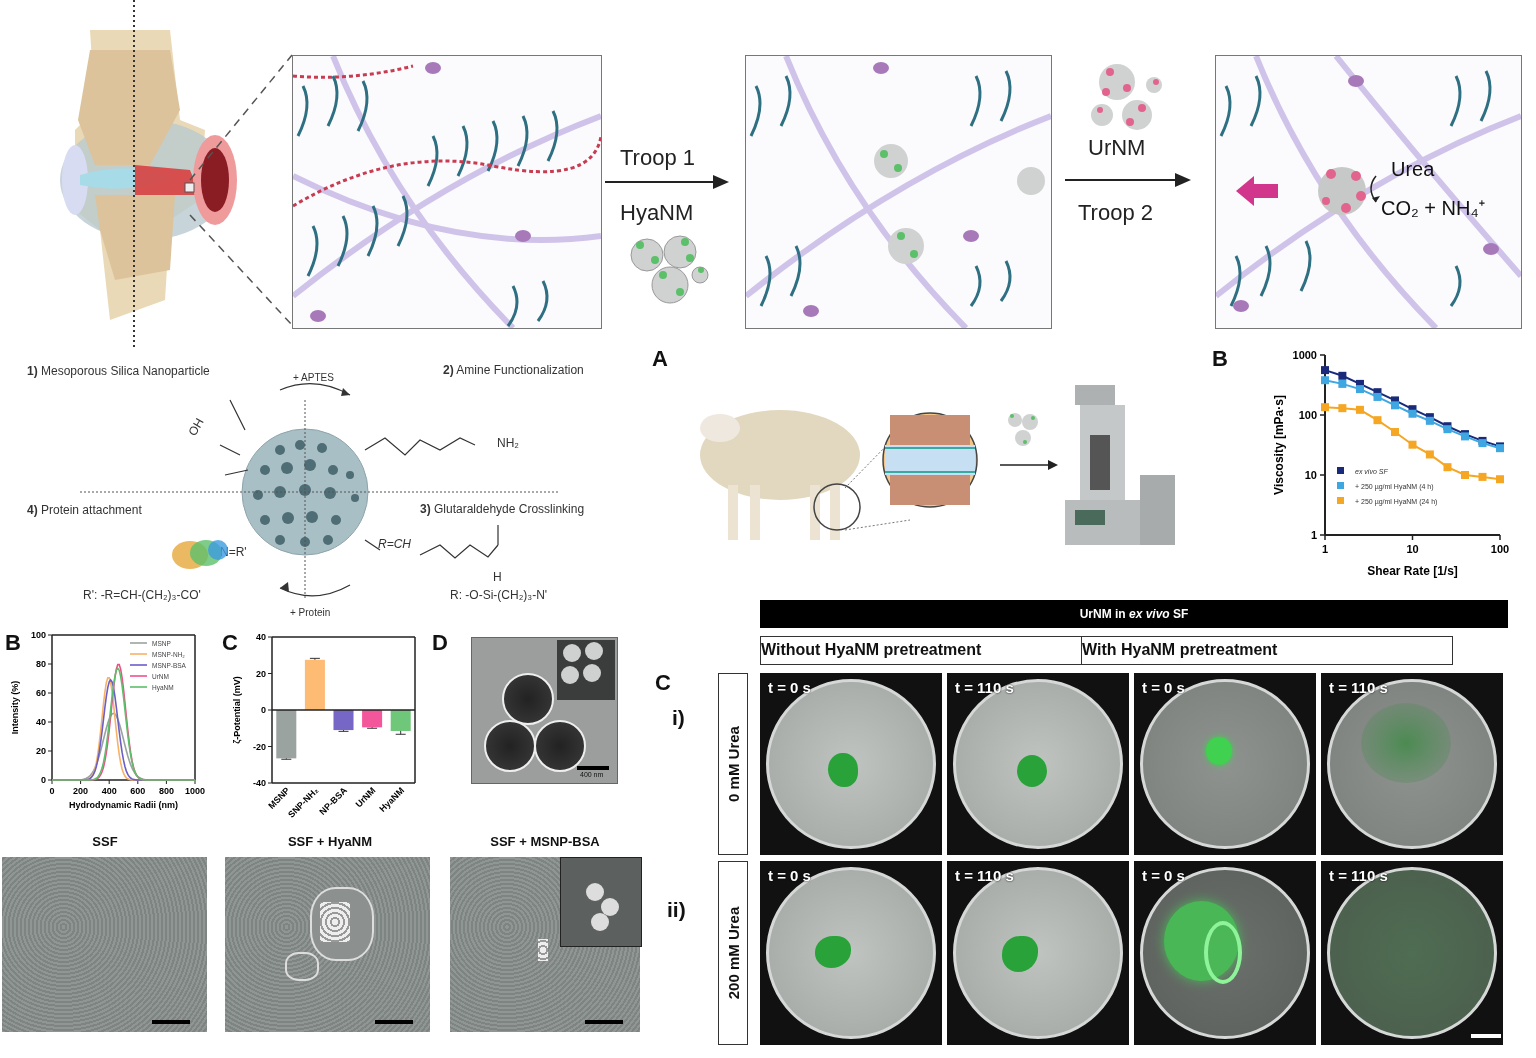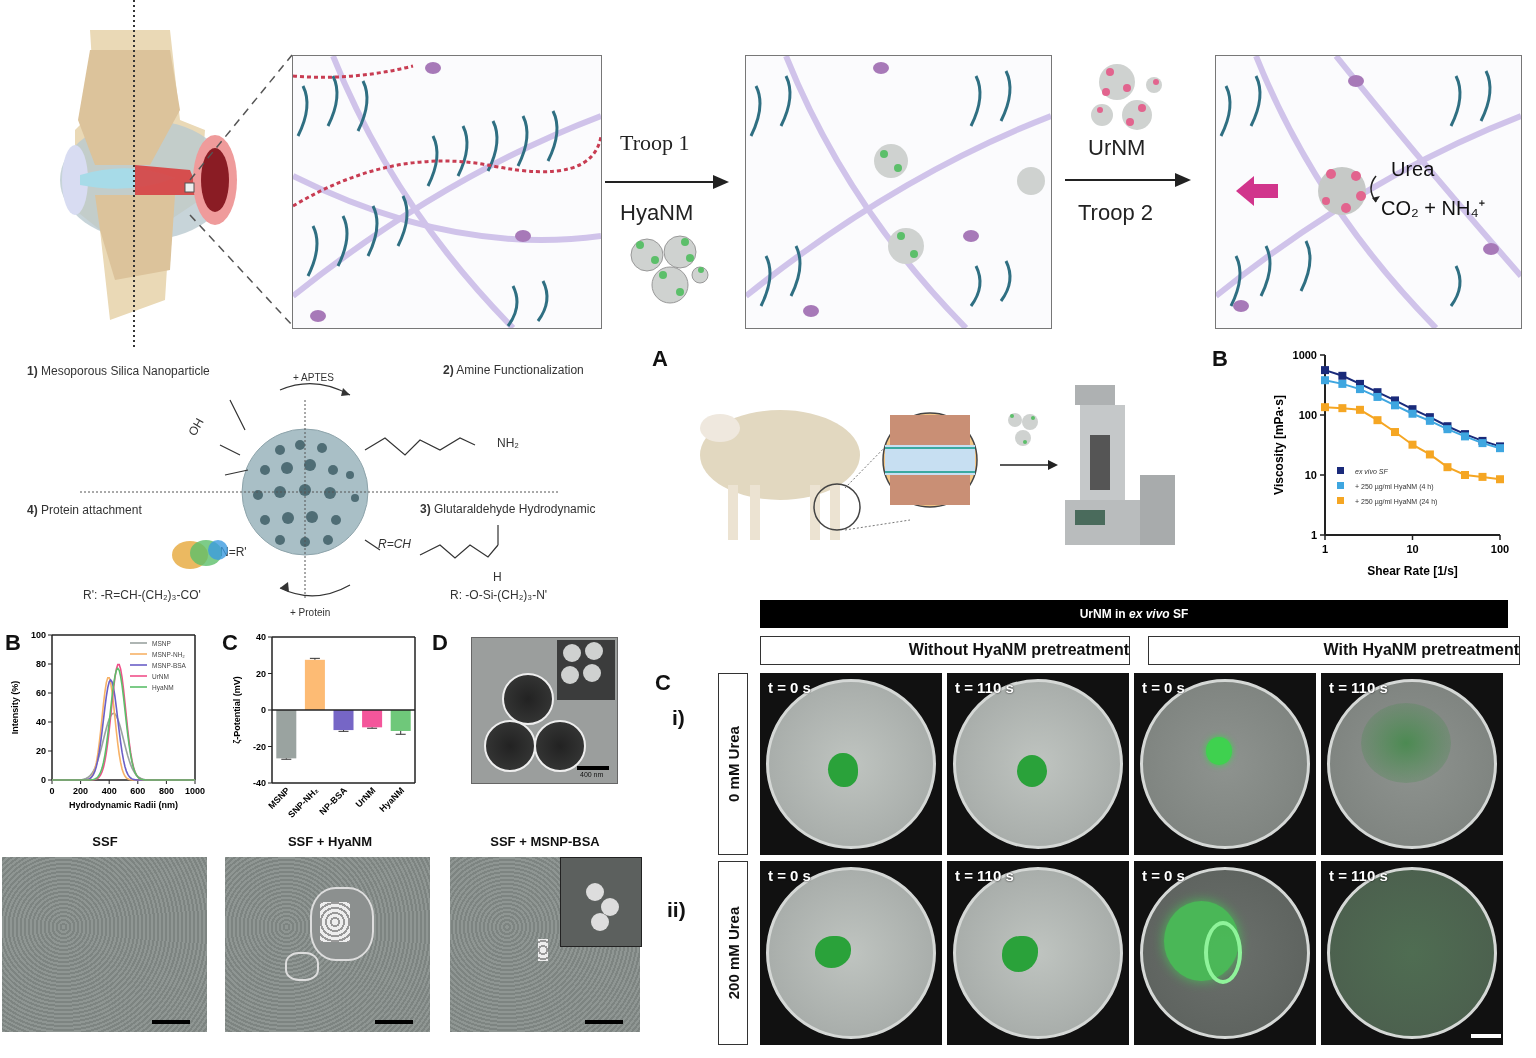--- a/index.html
+++ b/index.html
@@ -5,21 +5,21 @@
   html,body{margin:0;padding:0;background:#fff;}
   body{width:1536px;height:1058px;position:relative;overflow:hidden;font-family:"Liberation Sans",sans-serif;color:#111;}
   .abs{position:absolute;}
   .panel-box{position:absolute;border:1.5px solid #777;background:#fbfbfd;overflow:hidden;}
   .arrow-label{position:absolute;font-size:22px;color:#222;}
   .sub-label{position:absolute;font-size:12px;color:#333;}
   .sub-label b{font-weight:bold;}
   .fig-letter{position:absolute;font-weight:bold;font-size:22px;}
   .small{font-size:9px;}
   .hdr-black{position:absolute;background:#000;color:#fff;font-weight:bold;font-size:12px;text-align:center;line-height:28px;}
-  .hdr-white{position:absolute;background:#fff;border:1.5px solid #333;font-weight:bold;font-size:16px;text-align:right;line-height:26px;box-sizing:border-box;}
+  .hdr-white{position:absolute;background:#fff;border:1.5px solid #333;font-weight:bold;font-size:16px;text-align:left;line-height:26px;box-sizing:border-box;}
   .row-label{position:absolute;border:1.5px solid #333;box-sizing:border-box;background:#fff;}
   .row-label span{position:absolute;left:50%;top:50%;transform:translate(-50%,-50%) rotate(-90deg);white-space:nowrap;font-weight:bold;font-size:15px;}
   .well{position:absolute;background:#111;overflow:hidden;}
   .well .dish{position:absolute;left:6px;top:6px;right:6px;bottom:6px;border-radius:50%;background:radial-gradient(circle at 50% 50%,#bfc4c0 0%,#a9aeab 70%,#8d918e 100%);border:3px solid #d5d8d6;box-sizing:border-box;}
   .well .tlabel{position:absolute;left:8px;top:6px;color:#fff;font-weight:bold;font-size:15px;text-shadow:0 0 2px #000;}
   .sem{position:absolute;background:repeating-radial-gradient(circle at 30% 40%,#8f9693 0 2px,#7d8481 2px 4px);}
   .scalebar{position:absolute;height:4px;background:#000;}
   .sem-title{position:absolute;font-weight:bold;font-size:13px;text-align:center;}
   svg text{font-family:"Liberation Sans",sans-serif;}
 </style>
@@ -71,21 +71,21 @@
     </g>
     <path d="M0 150 Q100 90 200 110 T308 80" stroke="#c83c52" stroke-width="3" fill="none" stroke-dasharray="4 3"></path>
     <path d="M0 20 Q60 25 120 10" stroke="#c83c52" stroke-width="3" fill="none" stroke-dasharray="4 3"></path>
     <ellipse cx="140" cy="12" rx="8" ry="6" fill="#a779b8"></ellipse>
     <ellipse cx="230" cy="180" rx="8" ry="6" fill="#a779b8"></ellipse>
     <ellipse cx="25" cy="260" rx="8" ry="6" fill="#a779b8"></ellipse>
   </svg>
 </div>
 
 <div class="abs" style="left:600px;top:130px;width:130px;height:190px;">
-  <div class="arrow-label" style="left:20px;top:0;font-family:Liberation Serif, serif;">Troop 1</div>
+  <div class="arrow-label" style="left:20px;top:15px;">Troop 1</div>
   <svg class="abs" style="left:5px;top:42px;" width="125" height="20">
       <line x1="0" y1="10" x2="110" y2="10" stroke="#222" stroke-width="2"></line>
       <polygon points="108,3 124,10 108,17" fill="#222"></polygon>
     </svg>
   <div class="arrow-label" style="left:20px;top:70px;">HyaNM</div>
   <svg class="abs" style="left:25px;top:100px;" width="90" height="80">
     <circle cx="22" cy="25" r="16" fill="#cfd2d0" stroke="#999"></circle>
       <circle cx="55" cy="22" r="16" fill="#cfd2d0" stroke="#999"></circle>
     <circle cx="45" cy="55" r="18" fill="#cfd2d0" stroke="#999"></circle>
       <circle cx="75" cy="45" r="8" fill="#cfd2d0" stroke="#999"></circle>
@@ -191,21 +191,21 @@
     <ellipse cx="140" cy="25" rx="8" ry="6" fill="#a779b8"></ellipse>
       <ellipse cx="275" cy="193" rx="8" ry="6" fill="#a779b8"></ellipse>
       <ellipse cx="25" cy="250" rx="8" ry="6" fill="#a779b8"></ellipse>
   </svg>
   <div class="abs" style="left:175px;top:102px;font-size:20px;">Urea</div>
   <div class="abs" style="left:165px;top:138px;font-size:20px;">CO₂ + NH₄⁺</div>
 </div>
 
 <div class="sub-label" style="left:27px;top:364px;"><b>1)</b> <span>Mesoporous Silica Nanoparticle</span></div>
 <div class="sub-label" style="left:443px;top:363px;"><b>2)</b> <span>Amine Functionalization</span></div>
-<div class="sub-label" style="left:420px;top:502px;"><b>3)</b> <span>Glutaraldehyde Hydrodynamic</span></div>
+<div class="sub-label" style="left:420px;top:502px;"><b>3)</b> <span>Glutaraldehyde Crosslinking</span></div>
 <div class="sub-label" style="left:27px;top:503px;"><b>4)</b> <span>Protein attachment</span></div>
 <div class="sub-label" style="left:293px;top:372px;font-size:10px;">+ APTES</div>
 <div class="sub-label" style="left:290px;top:607px;font-size:10px;">+ Protein</div>
 <div class="sub-label" style="left:83px;top:588px;">R': -R=CH-(CH₂)₃-CO'</div>
 <div class="sub-label" style="left:450px;top:588px;">R: -O-Si-(CH₂)₃-N'</div>
 <div class="sub-label" style="left:497px;top:436px;">NH₂</div>
 <div class="sub-label" style="left:220px;top:545px;">N=R'</div>
 <div class="sub-label" style="left:378px;top:537px;font-style:italic;">R=CH</div>
 <div class="sub-label" style="left:493px;top:570px;">H</div>
 <div class="sub-label" style="left:187px;top:420px;transform:rotate(-60deg);">OH</div>
@@ -475,21 +475,21 @@
     <rect x="248.50256893386177" y="132.89102308676388" width="8" height="8" fill="#f5a623"></rect>
     <rect x="266" y="135.23486445714244" width="8" height="8" fill="#f5a623"></rect>
     <rect x="107" y="157" width="7" height="7" fill="#f5a623"></rect>
     <text x="125" y="164" font-size="7" fill="#333">+ 250 µg/ml HyaNM (24 h)</text>
   </svg>
 
 <div class="hdr-black" style="left:760px;top:600px;width:748px;height:28px;">
   <span>UrNM in </span><i>ex vivo</i><span> SF</span>
 </div>
 <div class="hdr-white" style="left:760px;top:636px;width:370px;height:29px;">Without HyaNM pretreatment</div>
-<div class="hdr-white" style="left:1148px;top:636px;width:372px;height:29px;">With HyaNM pretreatment</div>
+<div class="hdr-white" style="left:1081px;top:636px;width:372px;height:29px;">With HyaNM pretreatment</div>
 
 <div class="fig-letter" style="left:655px;top:670px;">C</div>
 <div class="fig-letter" style="left:672px;top:706px;font-size:21px;">i)</div>
 <div class="fig-letter" style="left:667px;top:898px;font-size:21px;">ii)</div>
 <div class="row-label" style="left:718px;top:673px;width:30px;height:182px;">
     <span>0 mM Urea</span>
   </div>
 <div class="row-label" style="left:718px;top:861px;width:30px;height:184px;">
     <span>200 mM Urea</span>
   </div>

